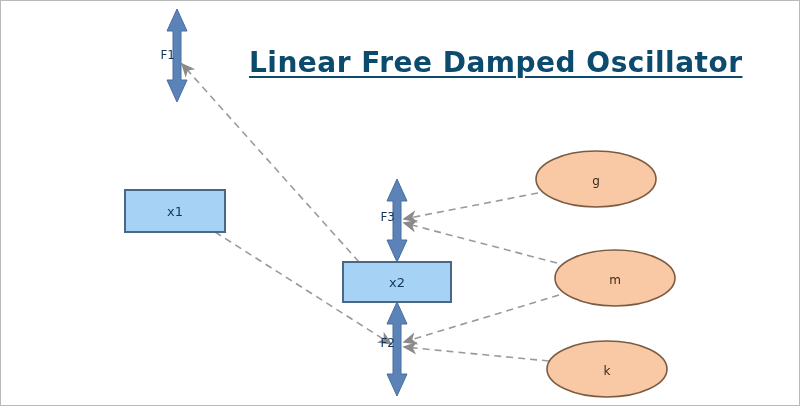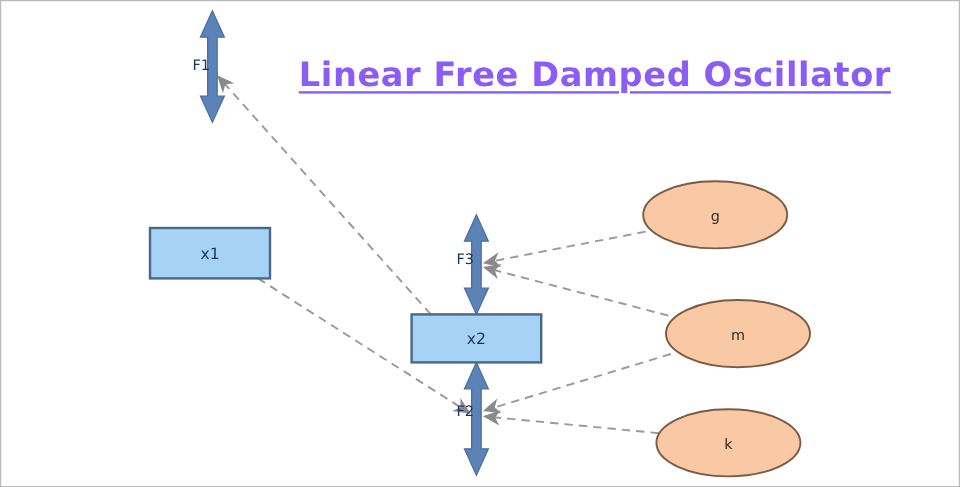--- a/index.html
+++ b/index.html
@@ -48,21 +48,21 @@
     dominant-baseline: middle;
   }
   .title-text {
     position: absolute;
     left: 248px;
     top: 45px;
     font-family: "DejaVu Sans", sans-serif;
     font-size: 28px;
     font-weight: 700;
     letter-spacing: 0.5px;
-    color: #8b5cf6;
+    color: #0c4a6e;
     text-decoration: underline;
     text-decoration-thickness: 2px;
     text-underline-offset: 4px;
     white-space: nowrap;
   }
 </style>
 </head>
 <body>
 
 <div id="canvas">

